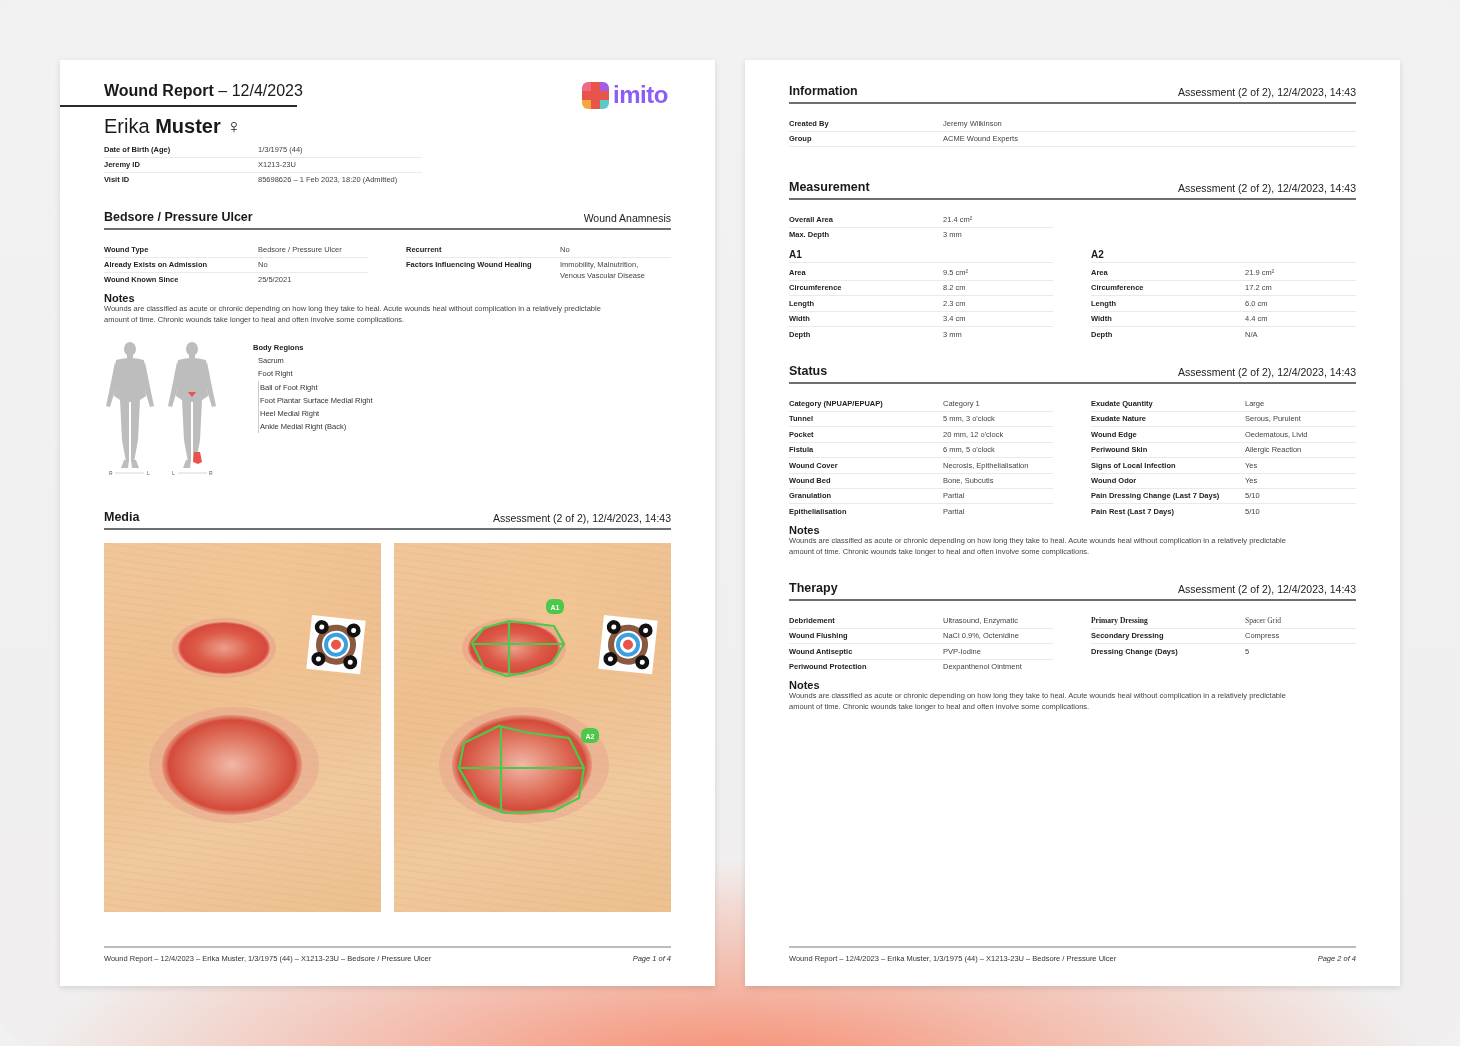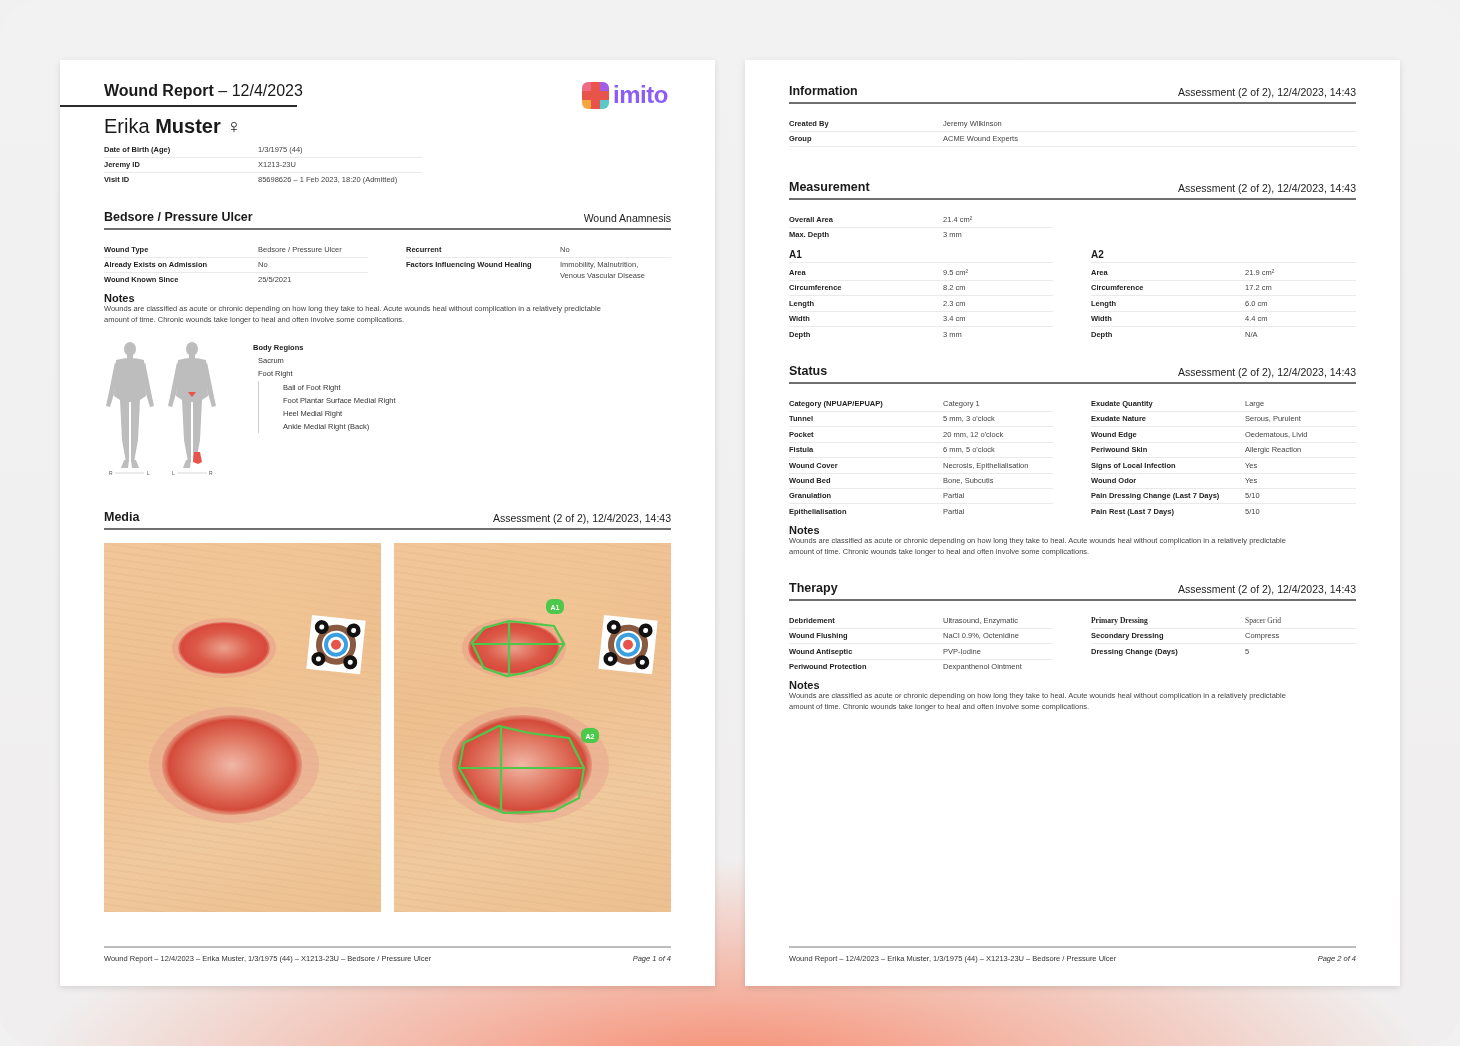--- a/index.html
+++ b/index.html
@@ -50,21 +50,21 @@
 
   .section-head { position: absolute; left: 44px; width: 567px; height: 20px; border-bottom: 2px solid #6f6f6f; }
   .section-head .t { position: absolute; left: 0; top: 0; font-size: 12.5px; font-weight: 700; }
   .section-head .r { position: absolute; right: 0; top: 2px; font-size: 10.5px; color: #222; }
 
   .notes-label { font-size: 11px; font-weight: 700; }
   .notes-text { font-size: 7.5px; color: #444; line-height: 11px; }
 
   .body-regions { font-size: 7.5px; color: #333; line-height: 13.2px; }
   .body-regions .h { font-weight: 700; color: #222; }
-  .body-regions .sub { border-left: 1px solid #ccc; padding-left: 24px; margin-left: 5px; }
+  .body-regions .sub { border-left: 1px solid #ccc; padding-left: 1px; margin-left: 5px; }
 
   .photo { position: absolute; top: 483px; width: 277px; height: 369px; overflow: hidden;
     background:
       radial-gradient(ellipse 40% 35% at 60% 20%, rgba(244,200,150,0.5), transparent),
       repeating-linear-gradient(8deg, rgba(215,160,110,0.12) 0 2px, transparent 2px 7px),
       linear-gradient(160deg, #f1c79a, #eebf8f 40%, #f0c99e 70%, #ecc08f); }
   .photo svg { position: absolute; inset: 0; }
 
   .footer-rule { position: absolute; left: 44px; top: 886px; width: 567px; height: 2px; background: #bdbdbd; }
   .footer-text { position: absolute; left: 44px; top: 894px; font-size: 7.5px; color: #333; white-space: nowrap; }

